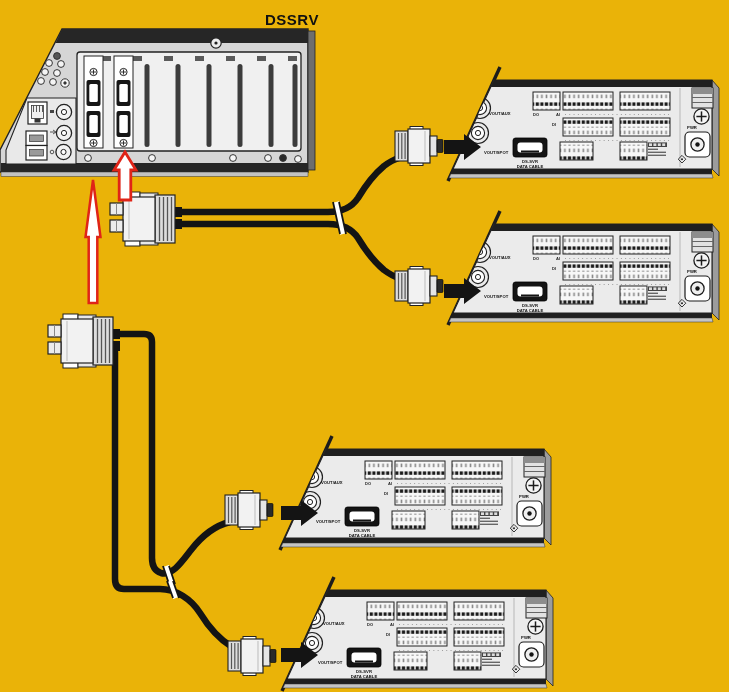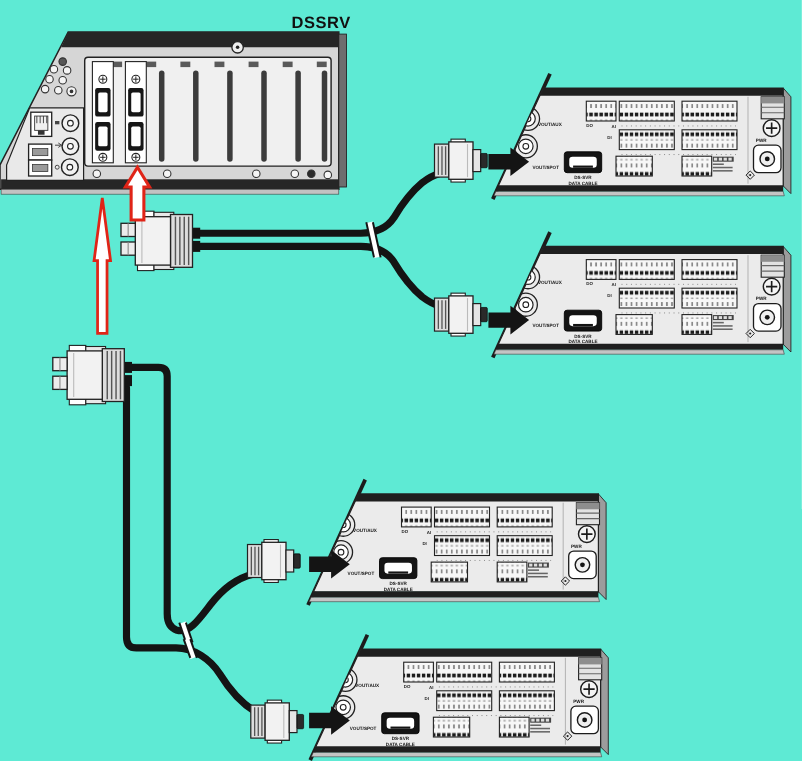--- a/index.html
+++ b/index.html
@@ -1,16 +1,16 @@
 <!DOCTYPE html>
 <html><head>
 <meta charset="utf-8">
 <style>
   html,body{margin:0;padding:0;background:#fff;}
-  #stage{position:relative;width:729px;height:692px;background:#5eead4;overflow:hidden;
+  #stage{position:relative;width:729px;height:692px;background:#eab308;overflow:hidden;
          font-family:"Liberation Sans", sans-serif;}
   svg{display:block;}
   text{font-family:"Liberation Sans", sans-serif;fill:#111;}
   .t-title{font-size:15px;font-weight:bold;letter-spacing:.5px;}
   .t-tiny{font-size:4.2px;font-weight:bold;}
   .t-micro{font-size:4px;font-weight:bold;fill:#222;}
 </style>
 </head>
 <body>
 

